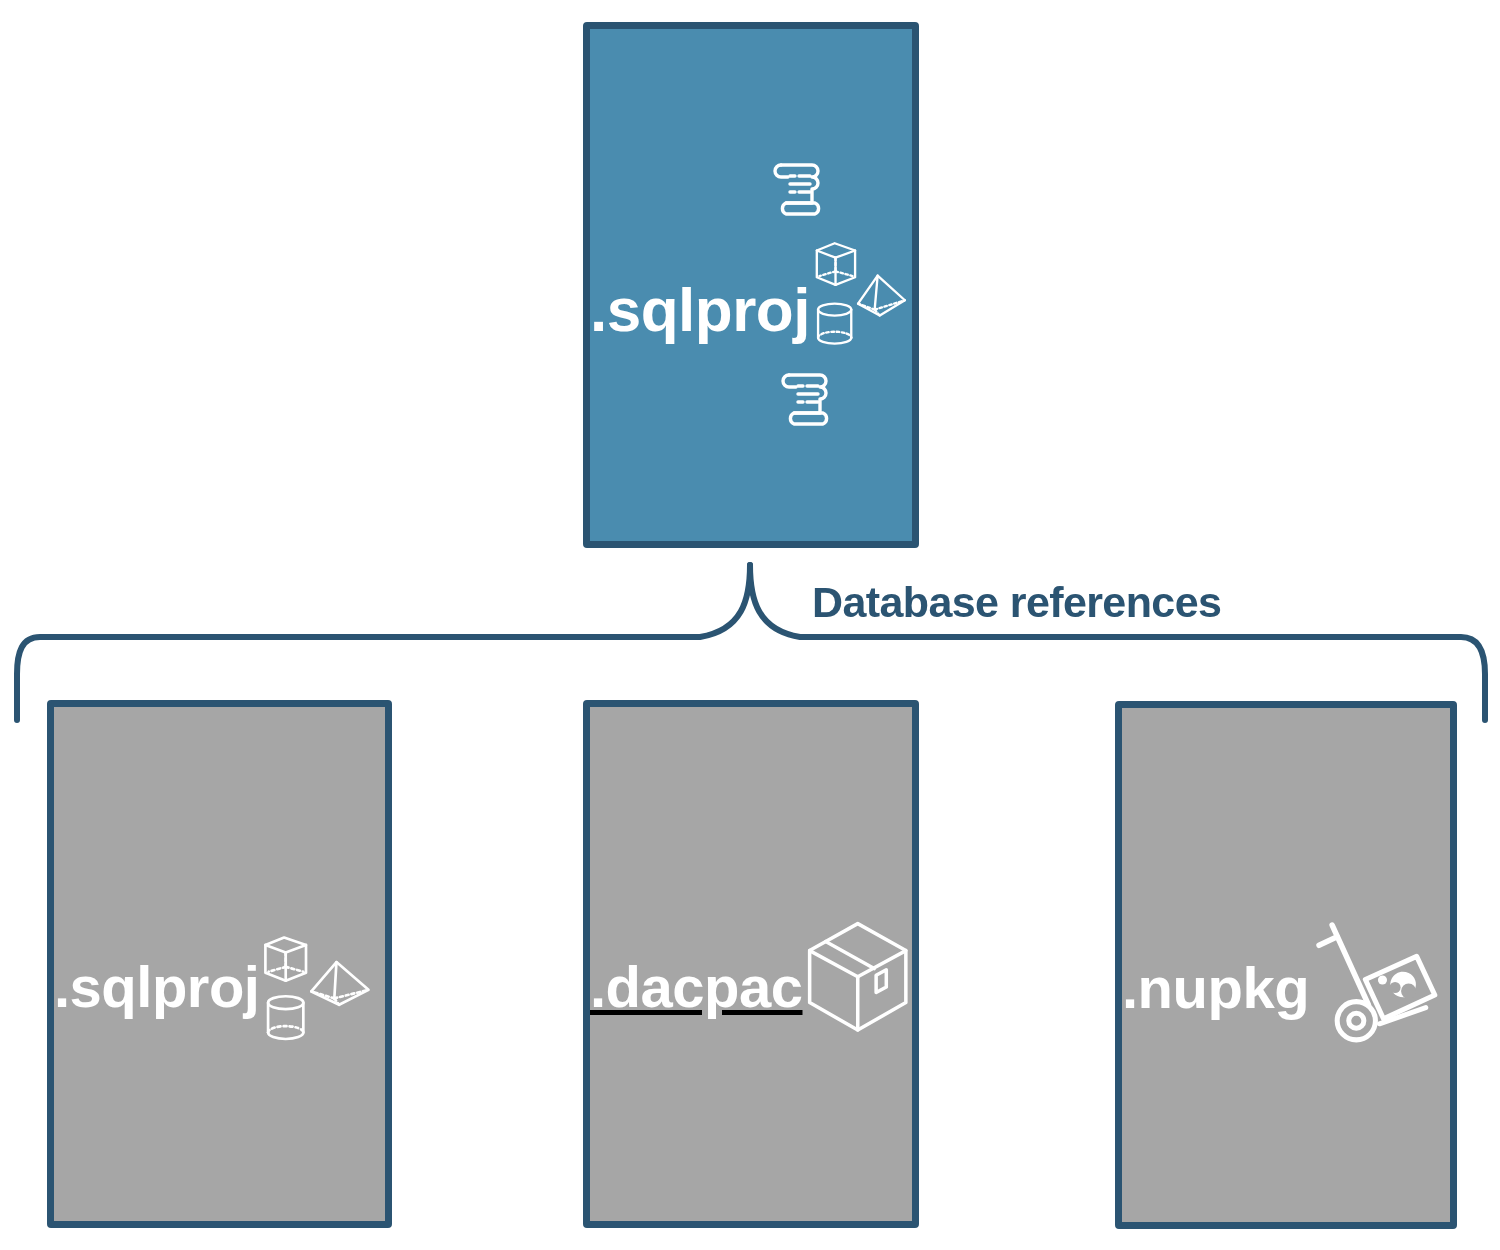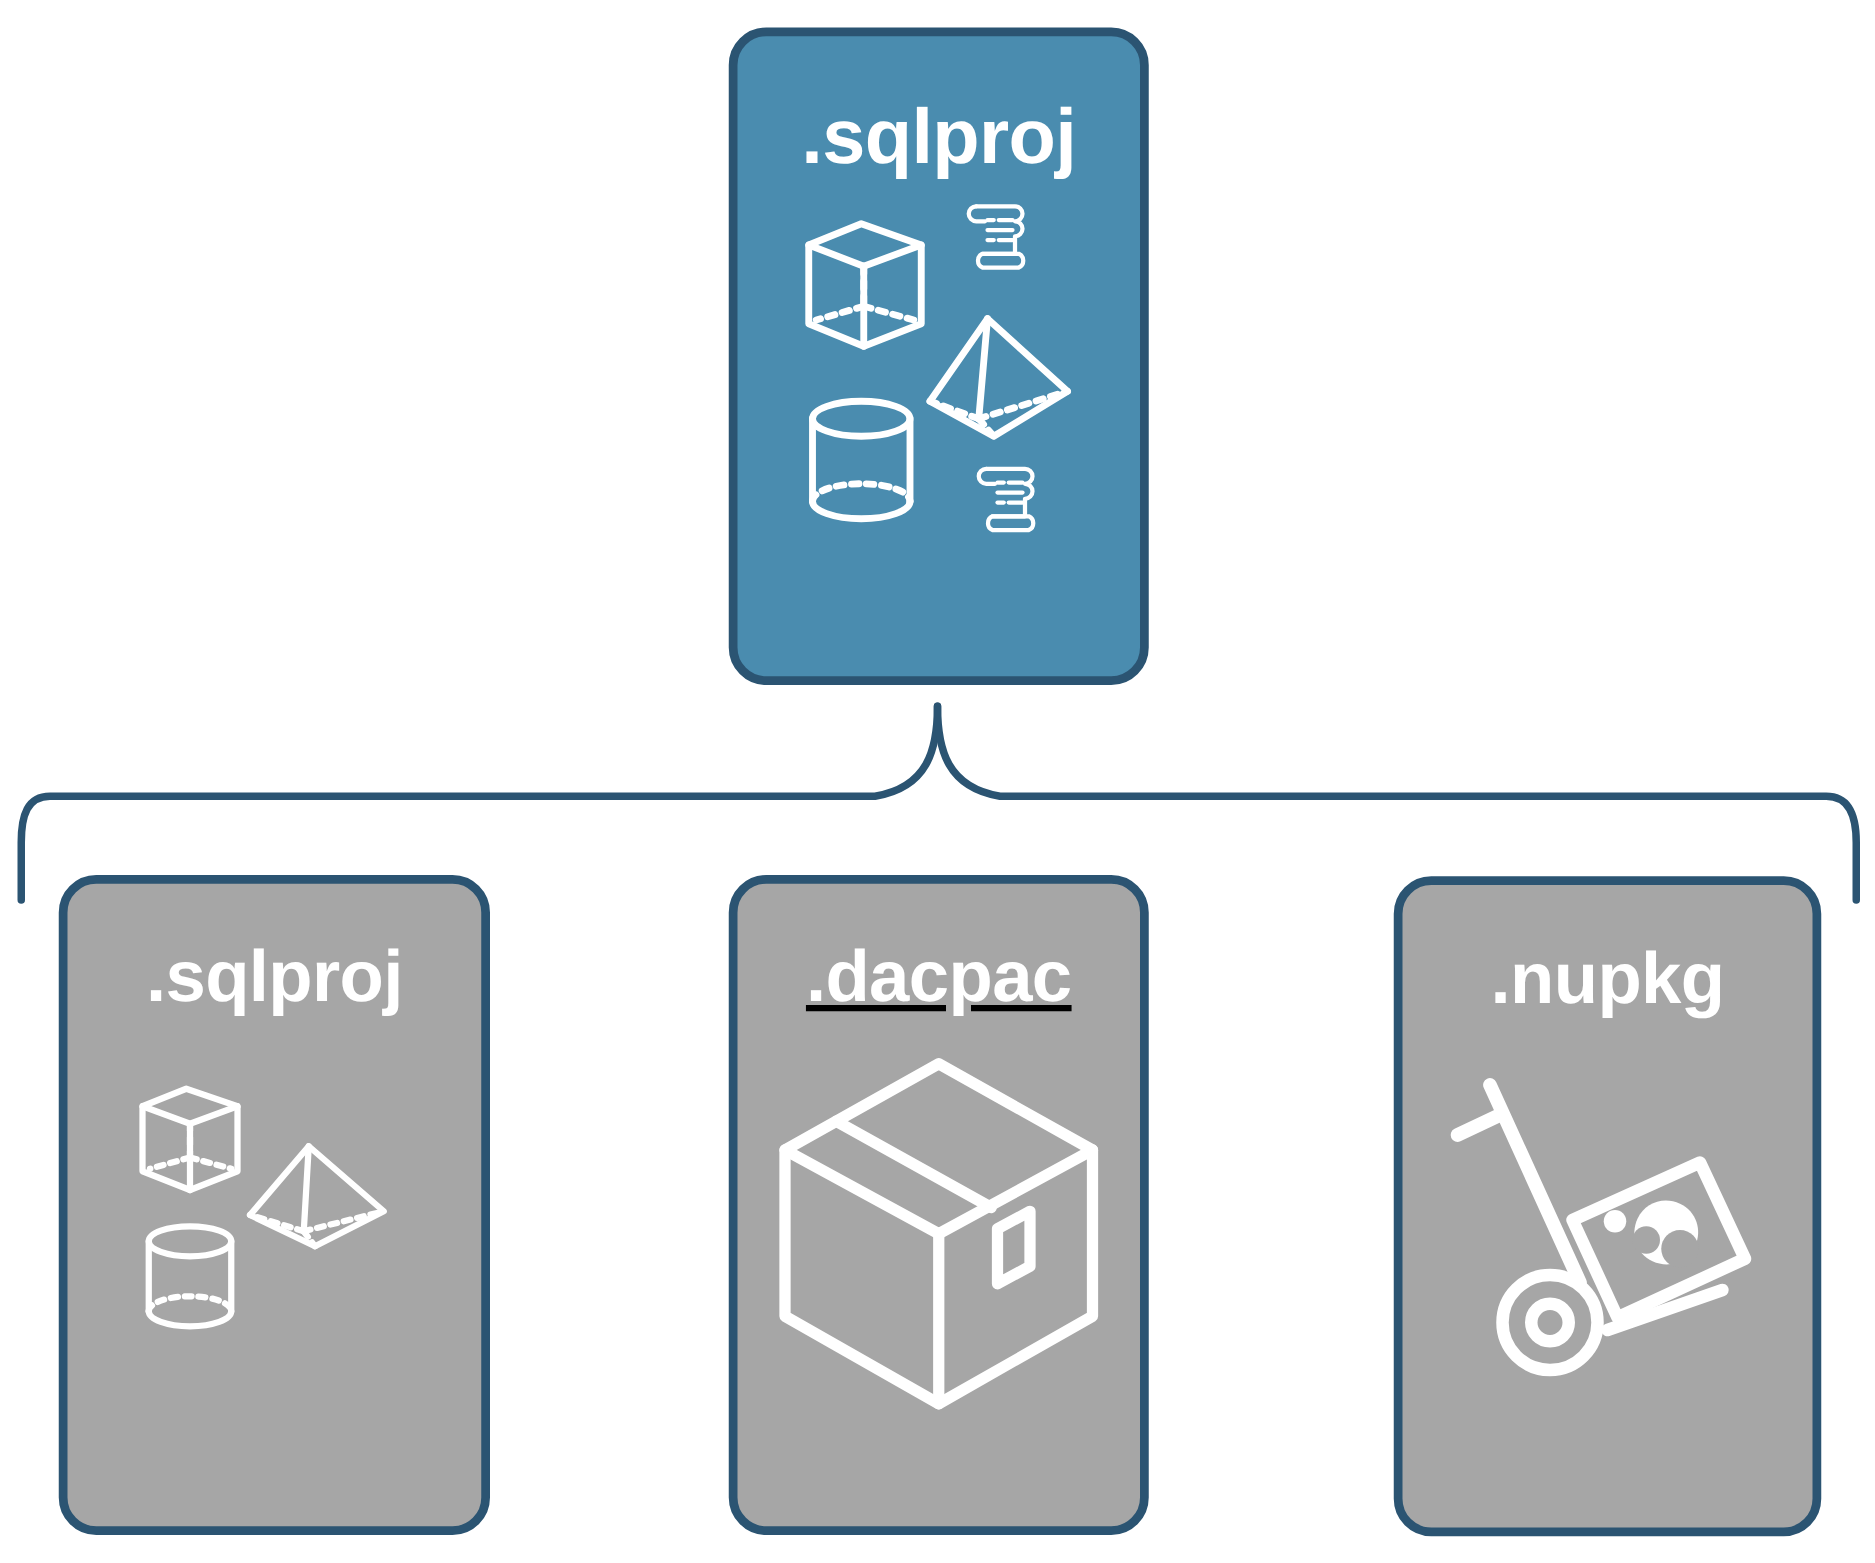--- a/index.html
+++ b/index.html
@@ -18,24 +18,23 @@
   #diagram-root {
     position: absolute;
     left: 0; top: 0;
     width: 1500px;
     height: 1250px;
   }
 
   .node-box {
     position: absolute;
     box-sizing: border-box;
-    border-radius: 30px;
+    border-radius: 4px;
     border: 7px solid #2b5472;
     display: flex;
-    flex-direction: column;
     align-items: center;
   }
 
   .node-box.teal { background: #4a8caf; }
   .node-box.gray { background: #a6a6a6; }
 
   .node-title {
     color: #ffffff;
     font-weight: bold;
     letter-spacing: -0.5px;
@@ -181,20 +180,21 @@
              L40 97
              C22 97, 17 112, 17 134
              L17 180" stroke="#2b5472" stroke-width="6" fill="none" stroke-linecap="round"></path>
     <path d="M750 25
              C750 60, 758 90, 800 97
              L1461 97
              C1479 97, 1485 112, 1485 134
              L1485 180" stroke="#2b5472" stroke-width="6" fill="none" stroke-linecap="round"></path>
   </svg>
 
+  <div id="brace-label">Database references</div>
 
   <div class="node-box gray" id="box-sqlproj">
     <div class="node-title">.sqlproj</div>
     <div class="icon-area">
       <svg viewBox="0 0 235 215" fill="none" xmlns="http://www.w3.org/2000/svg">
         <g stroke="#ffffff" stroke-width="5" stroke-linejoin="round" stroke-linecap="round" fill="none">
           <path d="M12 26 L47 12 L88 26 L88 78 L50 93 L12 78 Z"></path>
           <path d="M12 26 L50 40 L88 26"></path>
           <path d="M50 40 L50 93"></path>
           <path d="M50 40 L50 67" stroke-dasharray="5.5 5.5"></path>

